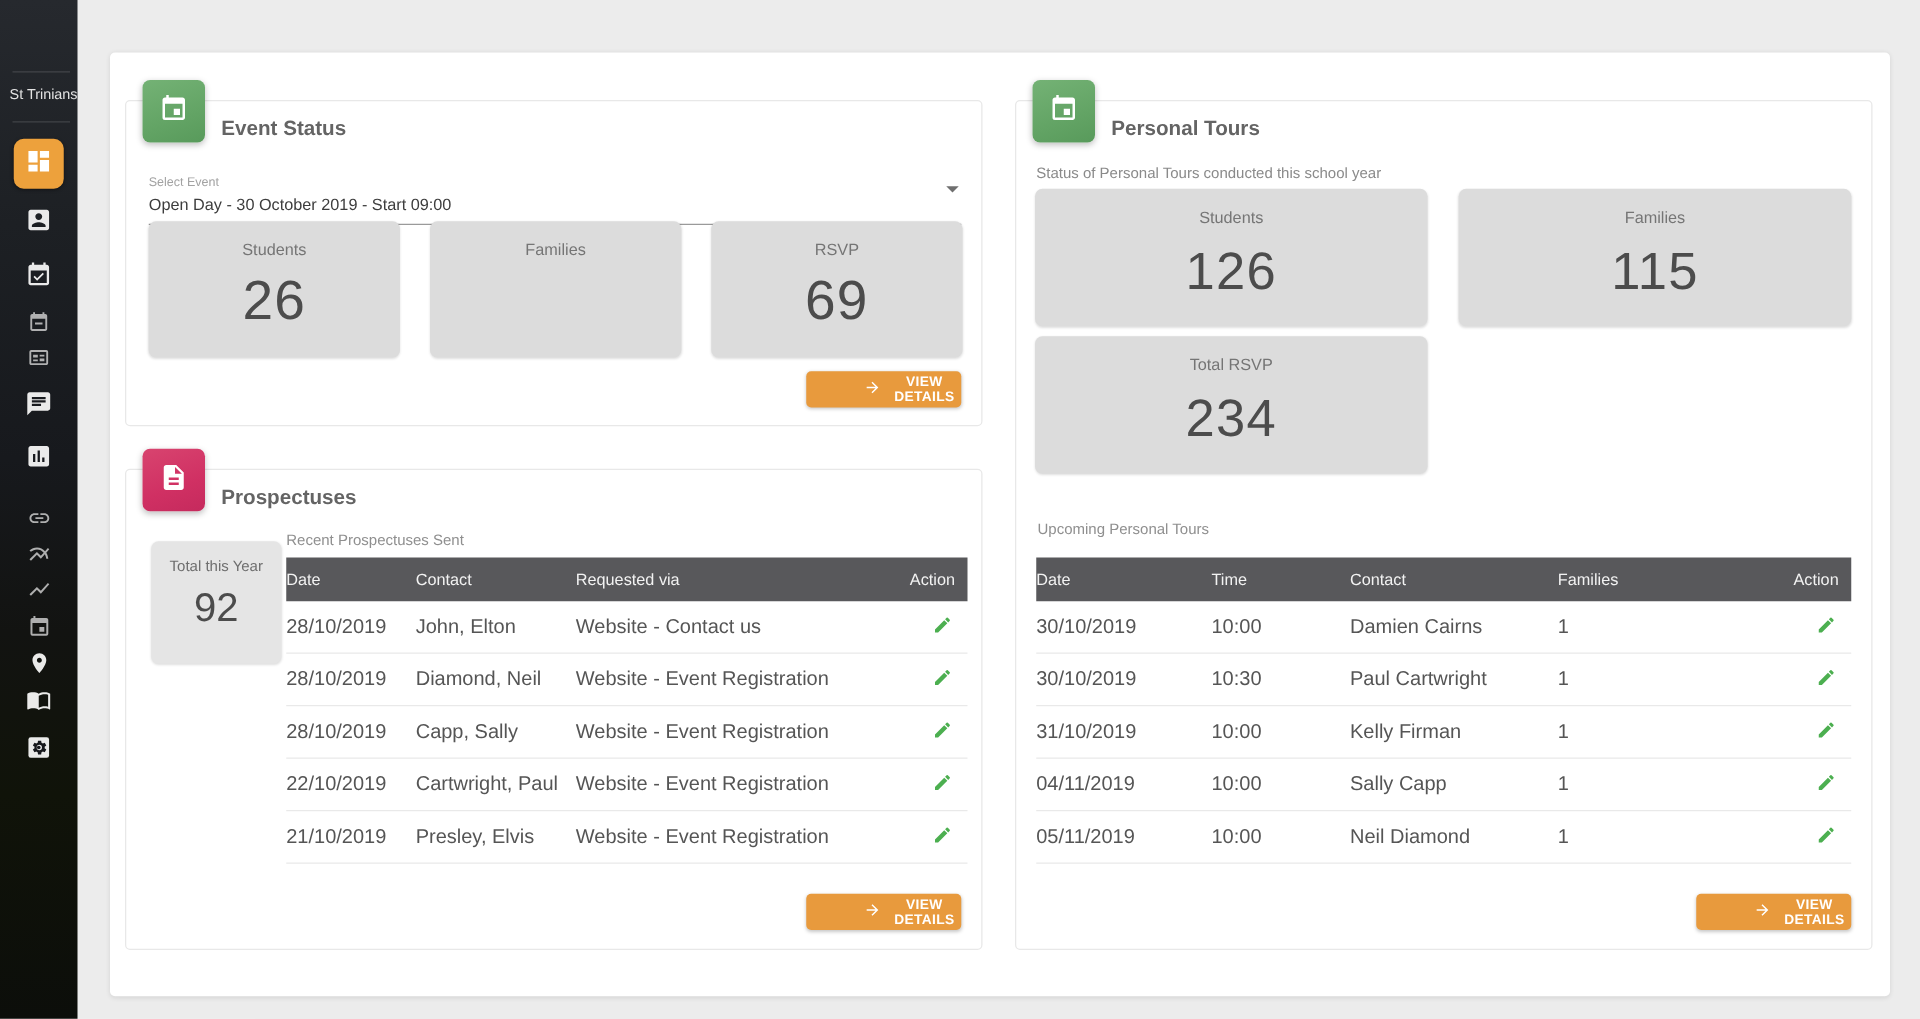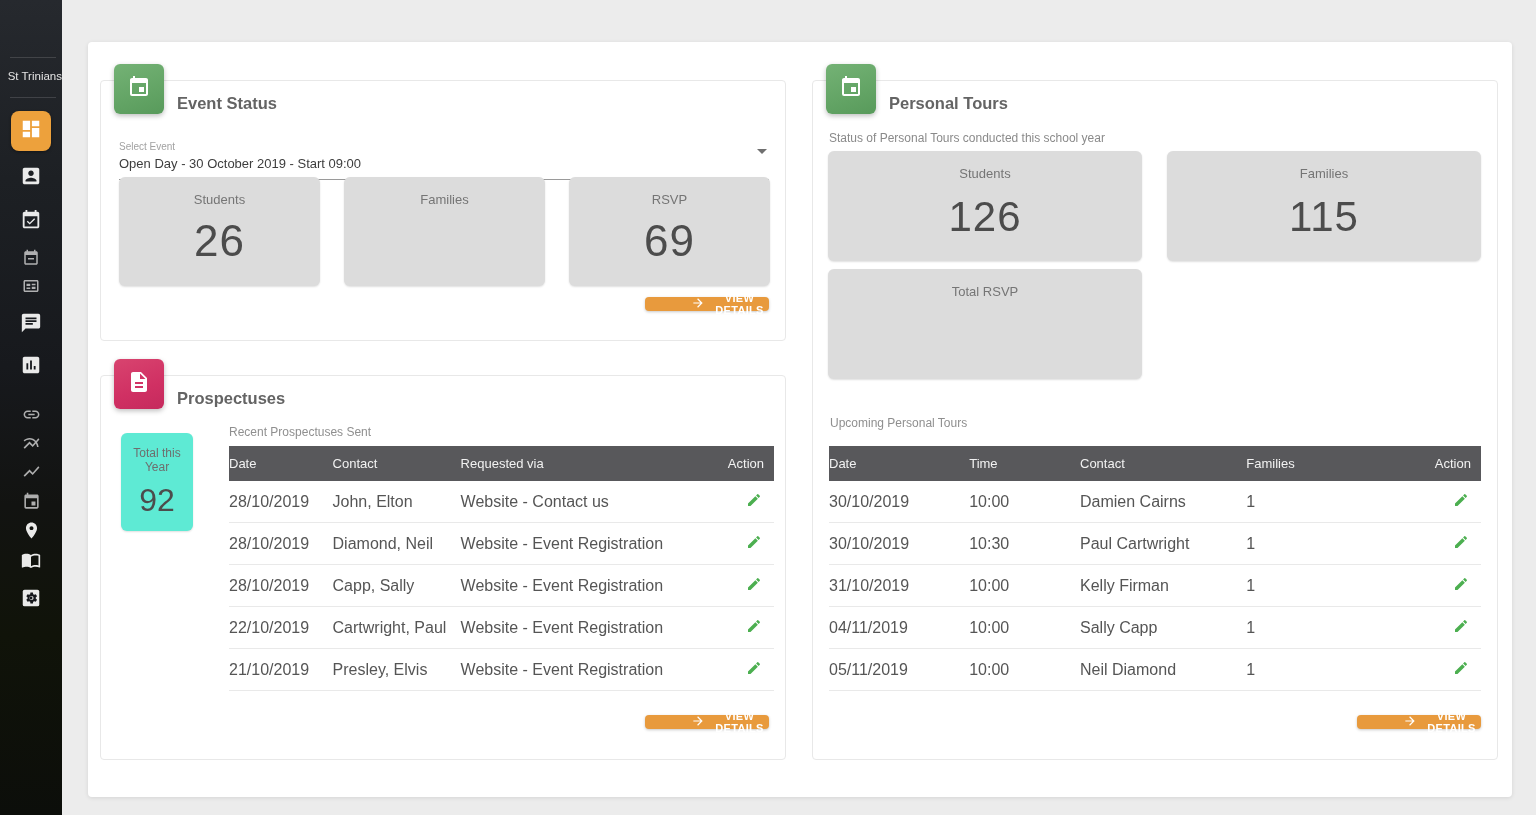--- a/index.html
+++ b/index.html
@@ -47,30 +47,30 @@
     text-align:center; cursor:default; }
   .stat-label { font-size:13px; color:#757575; padding-top:15px; }
   .stat-num { font-size:44px; font-weight:300; color:#4c4c4c; margin-top:9px; letter-spacing:1px; }
   .stats-3 { position:absolute; left:18px; right:15px; top:96px; height:109px;
     display:grid; grid-template-columns:1fr 1fr 1fr; gap:24px; }
   .stats-2x2 { position:absolute; left:15px; right:16px; top:70px;
     display:grid; grid-template-columns:1fr 1fr; grid-template-rows:110px 110px; column-gap:25px; row-gap:8px; }
   .stats-2x2 .stat-num { font-size:42px; margin-top:12px; }
 
   
-  .btn-details { position:absolute; height:14px; width:124px; background:#e89a3d; border:none; border-radius:4px;
+  .btn-details { position:absolute; height:29px; width:124px; background:#e89a3d; border:none; border-radius:4px;
     color:#fff; font-size:11px; font-weight:bold; letter-spacing:.3px; cursor:pointer;
     display:flex; align-items:center; justify-content:center; gap:5px; box-shadow:0 1px 3px rgba(0,0,0,.22);
     font-family:"Liberation Sans",sans-serif;padding-left:46px; }
   .btn-event { right:16px; top:216px; }
   .btn-prosp { right:16px; top:339px; }
   .btn-tours { right:16px; top:634px; }
 
   
-  .total-box { position:absolute; left:20px; top:57px; width:72px; height:98px; background:#5eead4;
+  .total-box { position:absolute; left:20px; top:57px; width:104px; height:98px; background:#e5e5e5;
     border-radius:6px; box-shadow:0 1px 2px rgba(0,0,0,.13); text-align:center; }
   .total-label { font-size:12px; color:#6e6e6e; padding-top:13px; }
   .total-num { font-size:32px; font-weight:300; color:#4c4c4c; margin-top:8px; }
 
   .tbl-title { font-size:12px; color:#8f8f8f; }
   .p-tbl-title { position:absolute; left:128px; top:49px; }
   .t-tbl-title { position:absolute; left:17px; top:335px; }
 
   .tbl { position:absolute; }
   .p-tbl { left:128px; top:70px; width:545px; }
@@ -346,20 +346,21 @@
       <div class="stat-box">
         <div class="stat-label">Students</div>
         <div class="stat-num">126</div>
       </div>
       <div class="stat-box">
         <div class="stat-label">Families</div>
         <div class="stat-num">115</div>
       </div>
       <div class="stat-box">
         <div class="stat-label">Total RSVP</div>
+        <div class="stat-num">234</div>
       </div>
     </div>
 
     <div class="tbl-title t-tbl-title">Upcoming Personal Tours</div>
 
     <div class="tbl t-tbl">
       <div class="tbl-head">
         <div class="cell t-c1">Date</div>
         <div class="cell t-c2">Time</div>
         <div class="cell t-c3">Contact</div>

